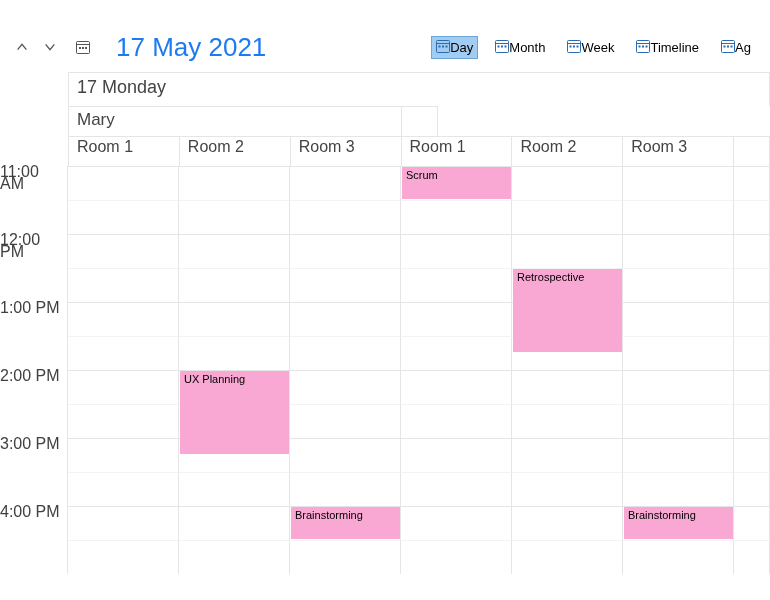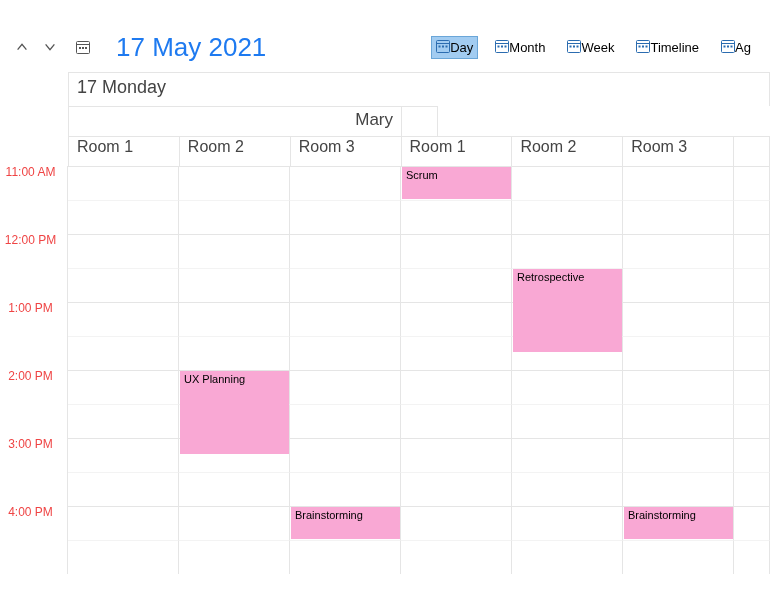--- a/index.html
+++ b/index.html
@@ -17,28 +17,28 @@
   .views { margin-left: auto; display: flex; align-items: center; gap: 12px; }
   .view-btn { display: flex; align-items: center; font-size: 13px; cursor: pointer; padding: 2px 4px; border:1px solid transparent; }
   .view-btn.active { background: #a2ccf1; border:1px solid #6aa6d8; }
   .view-btn svg { width: 14px; height: 14px; }
   .mini-cal-icon { width:14px; height:14px; }
 
   
   .header-zone { margin-left: 68px; border-left:1px solid #e5e5e5; }
   .header-zone .row { display:flex; }
   .day-row .cell { flex: 1 1 100%; height: 34px; border-top:1px solid #e5e5e5; border-right:1px solid #e5e5e5; padding: 4px 8px; font-size: 18px; font-weight:300; color:#444; }
-  .person-row .cell { width: 333px; height: 30px; border-top:1px solid #e5e5e5; border-right:1px solid #e5e5e5; padding: 3px 8px; font-size: 17px; font-weight:300; color:#444;text-align:right;}
+  .person-row .cell { width: 333px; height: 30px; border-top:1px solid #e5e5e5; border-right:1px solid #e5e5e5; padding: 3px 8px; font-size: 17px; font-weight:300; color:#444;}
   .room-row   .cell { width: 111px; height: 30px; border-top:1px solid #e5e5e5; border-right:1px solid #e5e5e5; padding: 1px 8px; font-size: 16px; font-weight:300; color:#444;}
   .room-row .stub  { width: 36px; border-top:1px solid #e5e5e5; border-right:1px solid #e5e5e5;}
 
   
   .body { position: relative; display:flex; }
   .time-col { width: 68px; }
-  .time-label { height: 34px; text-align:center; padding-right:6px; font-size:12px; color:#ef4444; line-height:12px; }
+  .time-label { height: 34px; text-align:left; padding-right:6px; font-size:16px; color:#404040; line-height:12px; }
   .time-label.major { border-top: 0; }
   .grid { position: relative; border-left:1px solid #e5e5e5; }
   .grid-row { display:flex; height:34px; }
   .grid-row .slot { width:111px; border-top:1px solid #e5e5e5; border-right:1px solid #e5e5e5; }
   .grid-row.minor .slot { border-top:1px solid #f3f3f3; }
   .grid-row .stub-col { width:36px; border-top:1px solid #e5e5e5; border-right:1px solid #e5e5e5; }
   .grid-row.minor .stub-col { border-top:1px solid #f3f3f3; }
 
   
   .event { position:absolute; background:#f9a8d4; font-size:11px; padding:2px 4px; overflow:hidden; cursor:pointer; }

